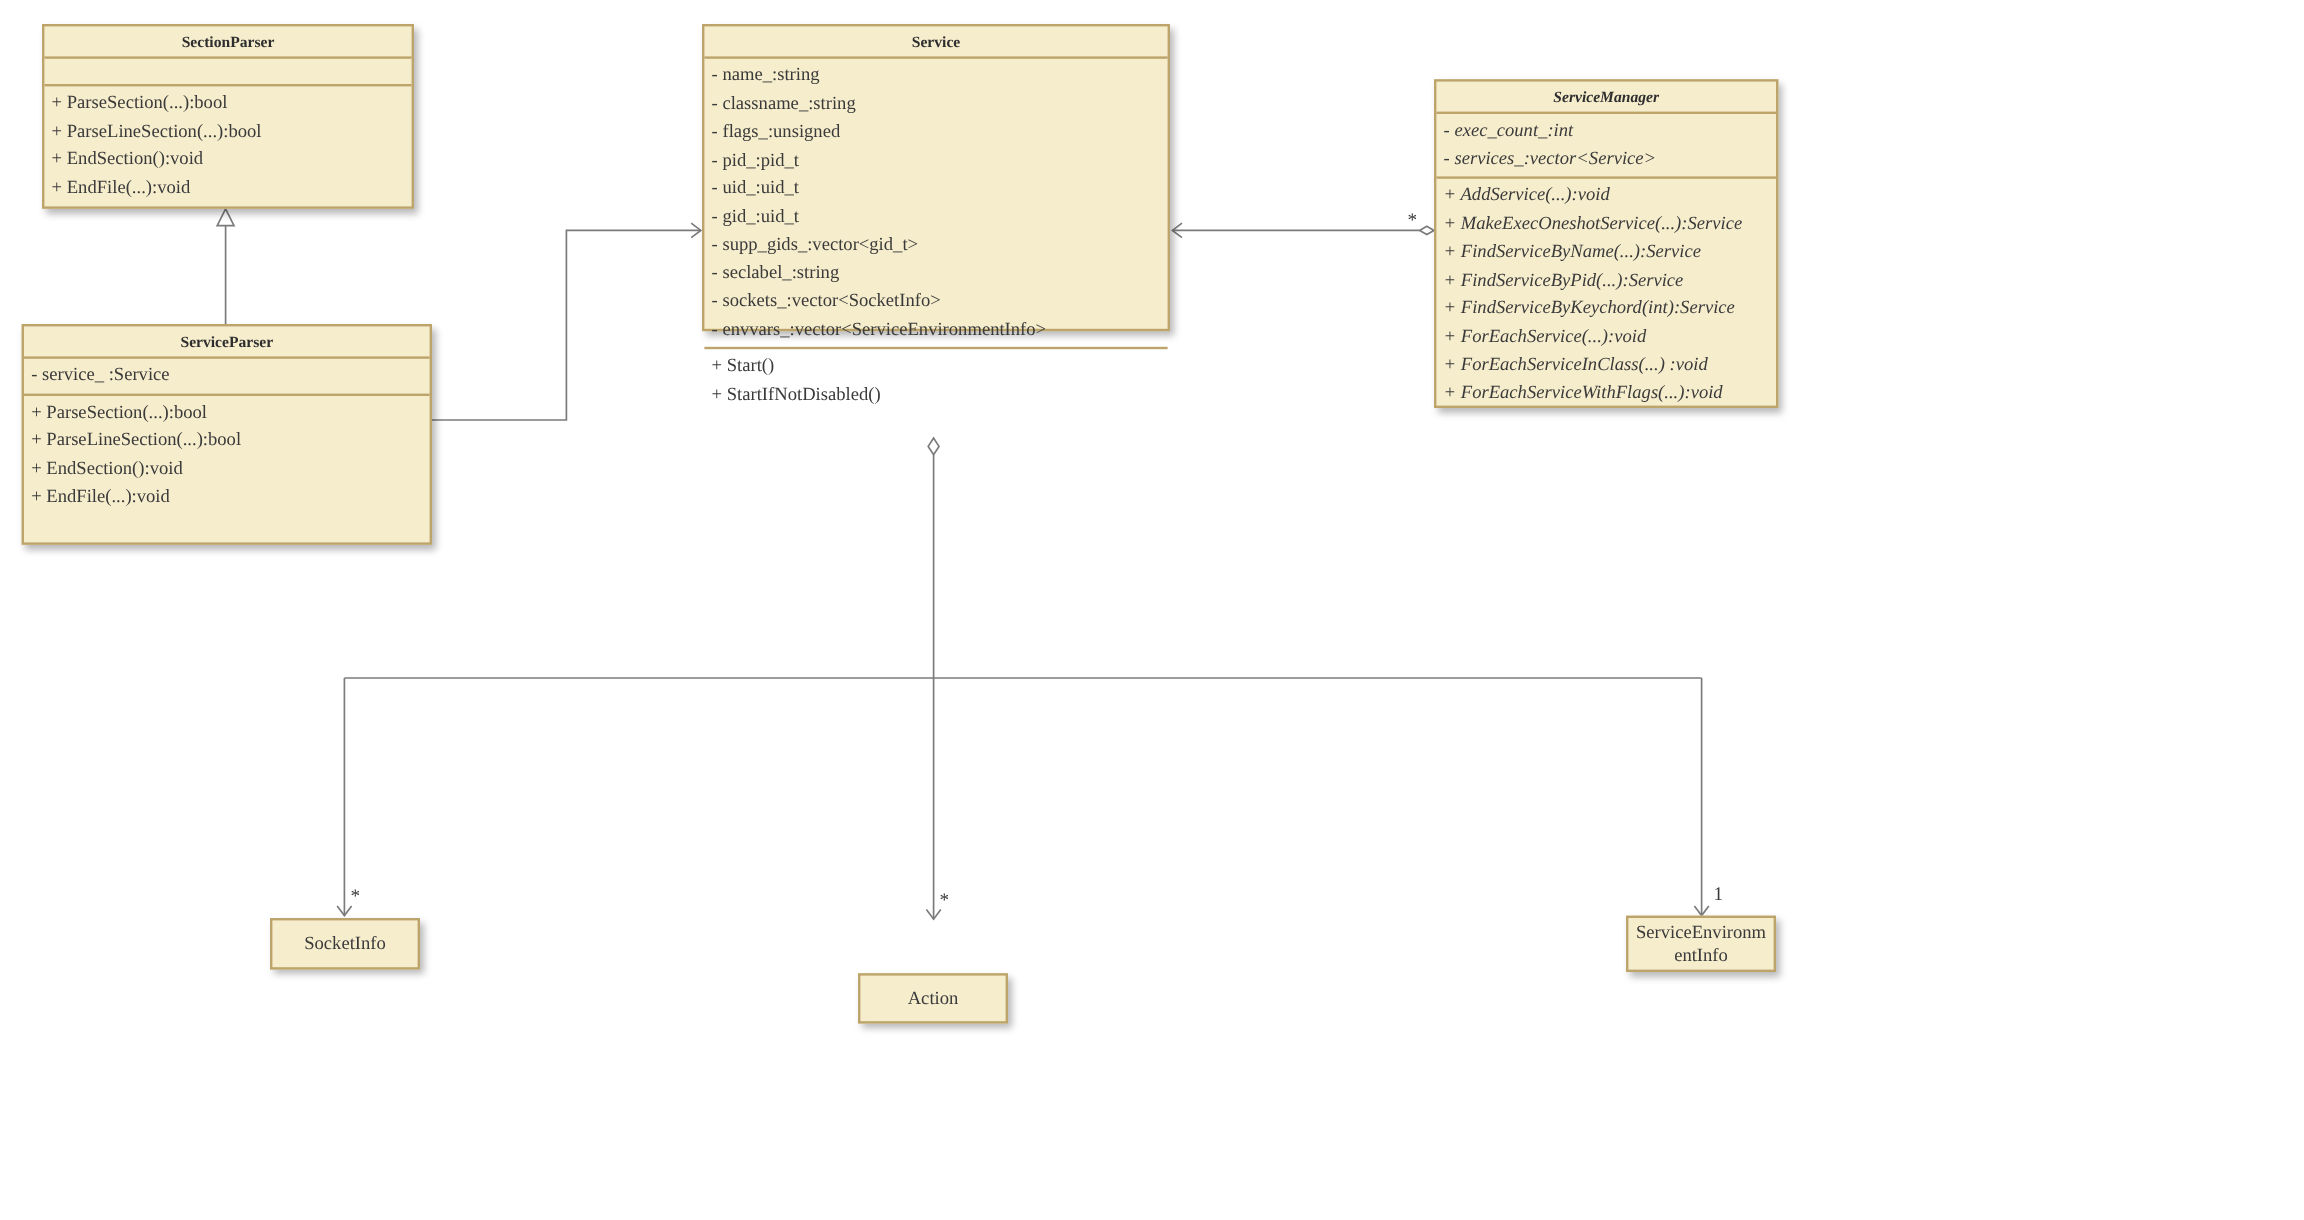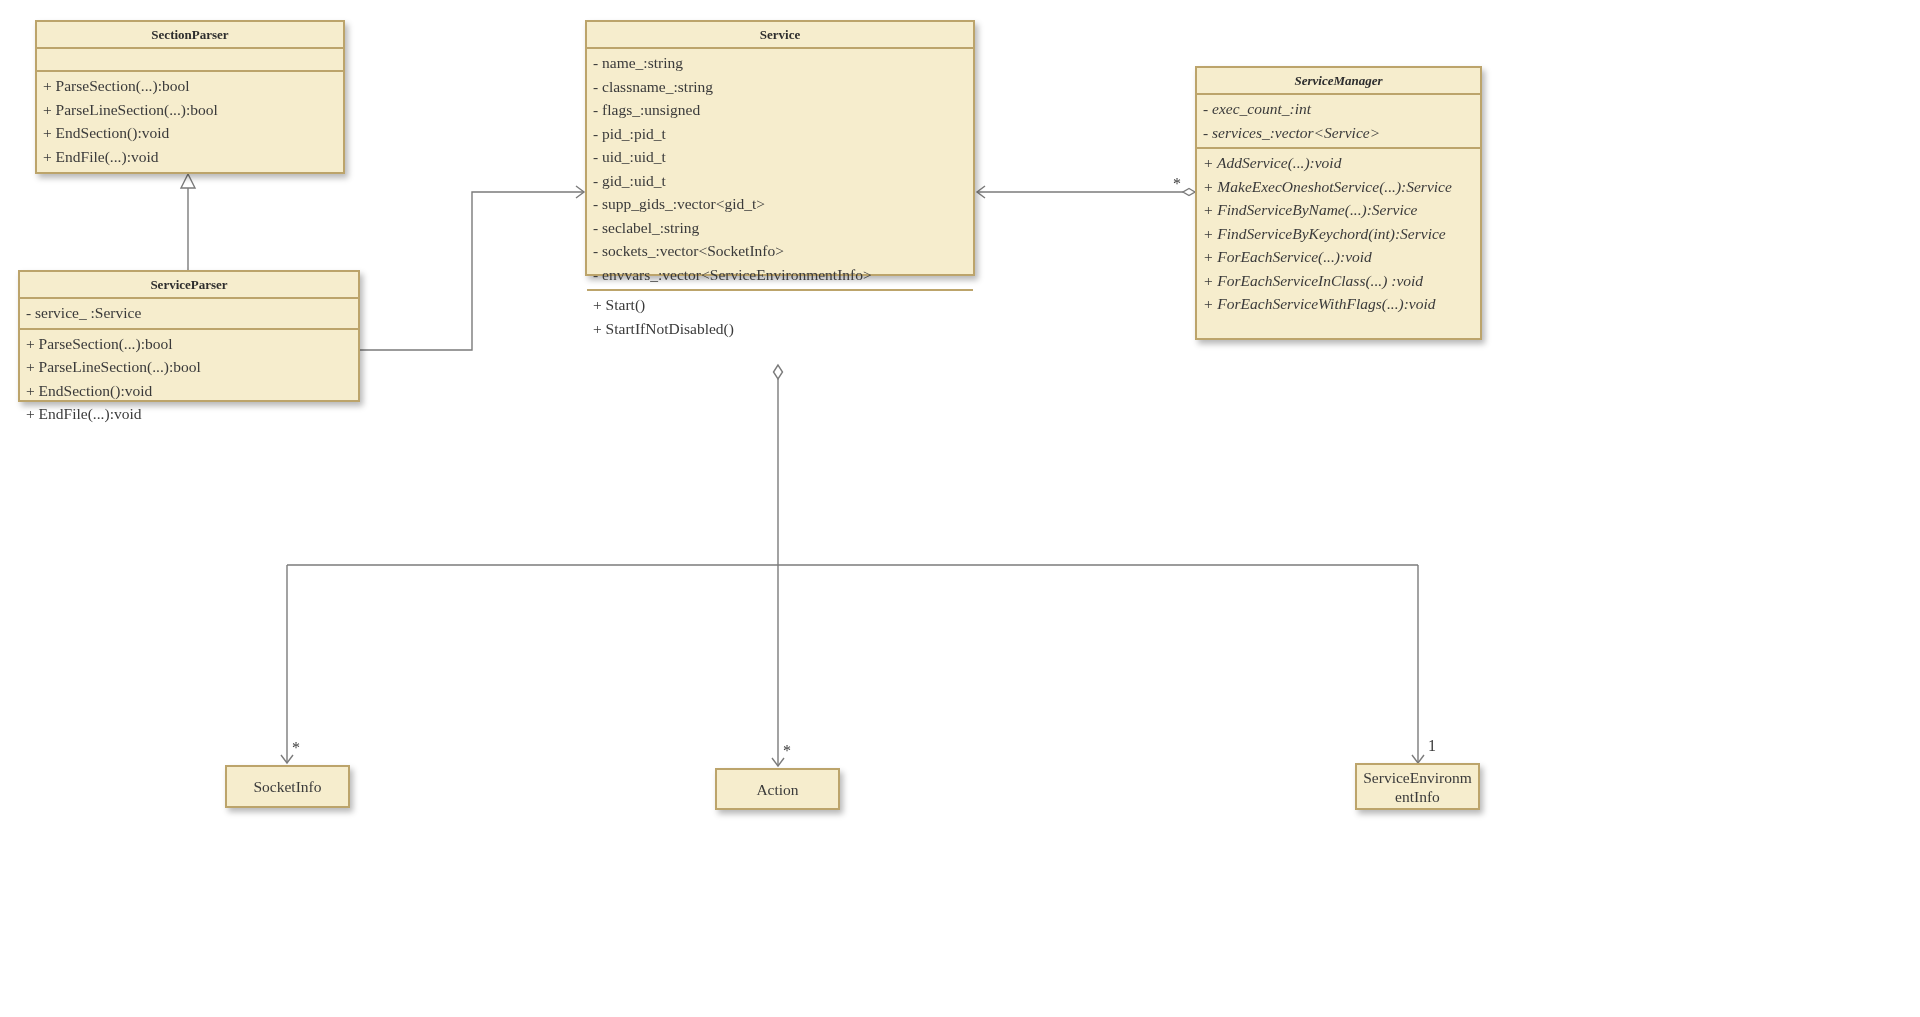--- a/index.html
+++ b/index.html
@@ -110,21 +110,21 @@
     <div class="uml-title">SectionParser</div>
     <div class="uml-section"></div>
     <div class="uml-section">
         <div class="member">+ ParseSection(...):bool</div>
         <div class="member">+ ParseLineSection(...):bool</div>
         <div class="member">+ EndSection():void</div>
         <div class="member">+ EndFile(...):void</div>
       </div>
   </div>
 
-  <div class="uml-class" style="left:18px; top:270px; width:342px; height:132px;">
+  <div class="uml-class" style="left:18px; top:270px; width:342px; height:184px;">
     <div class="uml-title">ServiceParser</div>
     <div class="uml-section">
         <div class="member">- service_ :Service</div>
       </div>
     <div class="uml-section">
         <div class="member">+ ParseSection(...):bool</div>
         <div class="member">+ ParseLineSection(...):bool</div>
         <div class="member">+ EndSection():void</div>
         <div class="member">+ EndFile(...):void</div>
       </div>
@@ -153,32 +153,33 @@
   <div class="uml-class" style="left:1195px; top:66px; width:287px; height:274px;font-style:italic;">
     <div class="uml-title">ServiceManager</div>
     <div class="uml-section">
         <div class="member">- exec_count_:int</div>
         <div class="member">- services_:vector&lt;Service&gt;</div>
       </div>
     <div class="uml-section">
         <div class="member">+ AddService(...):void</div>
         <div class="member">+ MakeExecOneshotService(...):Service</div>
         <div class="member">+ FindServiceByName(...):Service</div>
+        <div class="member">+ FindServiceByPid(...):Service</div>
         <div class="member">+ FindServiceByKeychord(int):Service</div>
         <div class="member">+ ForEachService(...):void</div>
         <div class="member">+ ForEachServiceInClass(...) :void</div>
         <div class="member">+ ForEachServiceWithFlags(...):void</div>
       </div>
   </div>
 
   <div class="uml-class uml-small" style="left:225px; top:765px; width:125px; height:43px;">
     <div class="uml-small-title">SocketInfo</div>
   </div>
 
-  <div class="uml-class uml-small" style="left:715px; top:768px; width:125px; height:42px;">
+  <div class="uml-class uml-small" style="left:715px; top:811px; width:125px; height:42px;">
     <div class="uml-small-title">Action</div>
   </div>
 
   <div class="uml-class uml-small" style="left:1355px; top:763px; width:125px; height:47px;">
     <div class="uml-small-title">ServiceEnvironmentInfo</div>
   </div>
 
 </div>
 
 </body></html>

